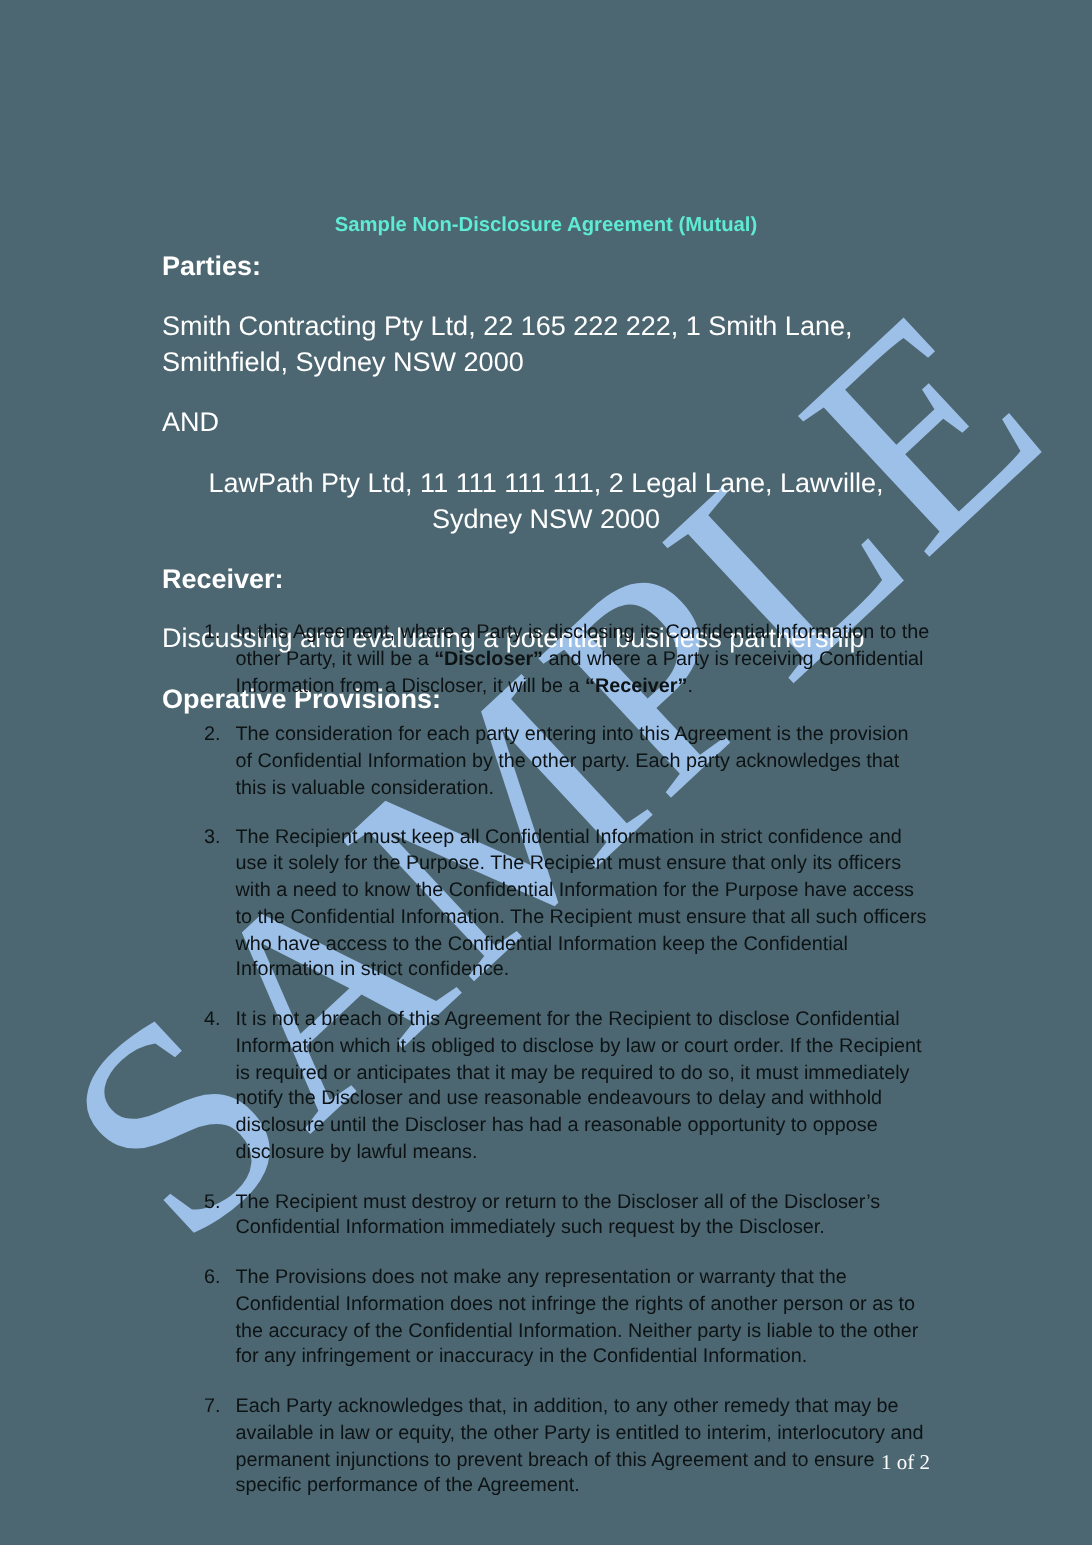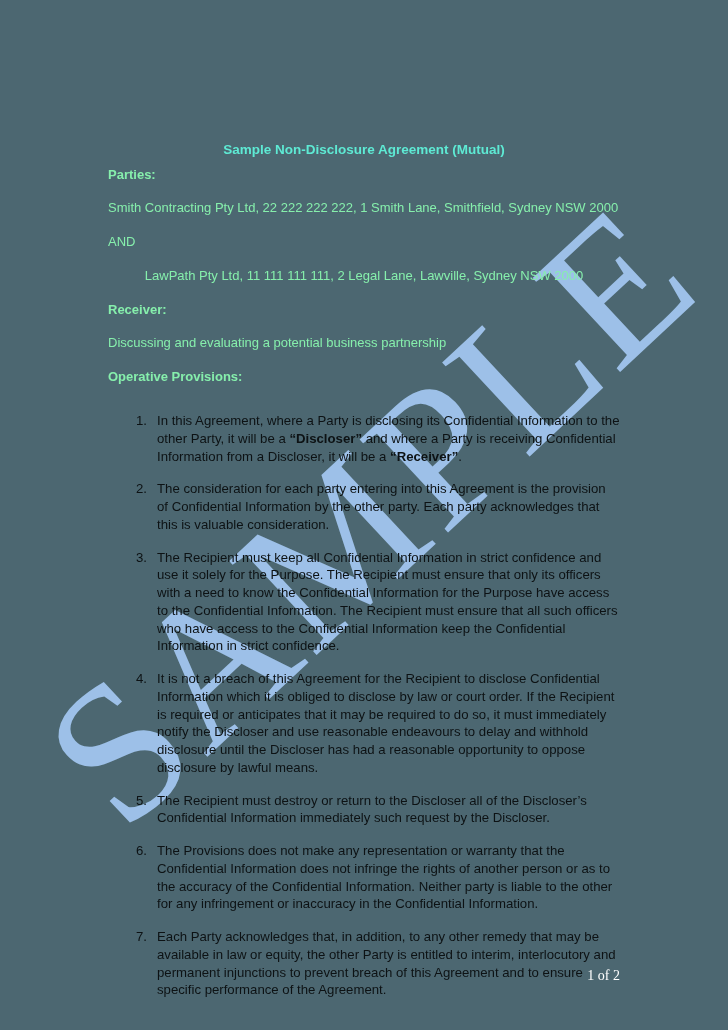--- a/index.html
+++ b/index.html
@@ -70,22 +70,22 @@
     margin-top: 36px;
   }
   .doc-title    { top: 106px; }
   .doc-subtitle { top: 136px; }
 
   .body-block {
     position: absolute;
     left: 108px;
     top: 166px;
     width: 512px;
-    color: #86efac;
-    font-size: 13px;
+    color: #ffffff;
+    font-size: 18px;
     line-height: 1.32;
   }
 
   .heading {
     font-weight: bold;
     margin: 0 0 16px 0;
   }
   .para {
     margin: 0 0 17px 0;
   }
@@ -142,21 +142,21 @@
 
   <div class="content">
 
     <div class="doc-title">Sample Non-Disclosure Agreement (Mutual)</div>
 
 
     <div class="body-block">
 
       <p class="heading">Parties:</p>
 
-      <p class="para">Smith Contracting Pty Ltd, 22 222 222 222, 1 Smith Lane, Smithfield, Sydney NSW 2000</p>
+      <p class="para">Smith Contracting Pty Ltd, 22 165 222 222, 1 Smith Lane, Smithfield, Sydney NSW 2000</p>
 
       <p class="para">AND</p>
 
       <p class="para tight">LawPath Pty Ltd, 11 111 111 111, 2 Legal Lane, Lawville, Sydney NSW 2000</p>
 
       <p class="heading">Receiver:</p>
 
       <p class="para">Discussing and evaluating a potential business partnership</p>
 
       <p class="heading">Operative Provisions:</p>

